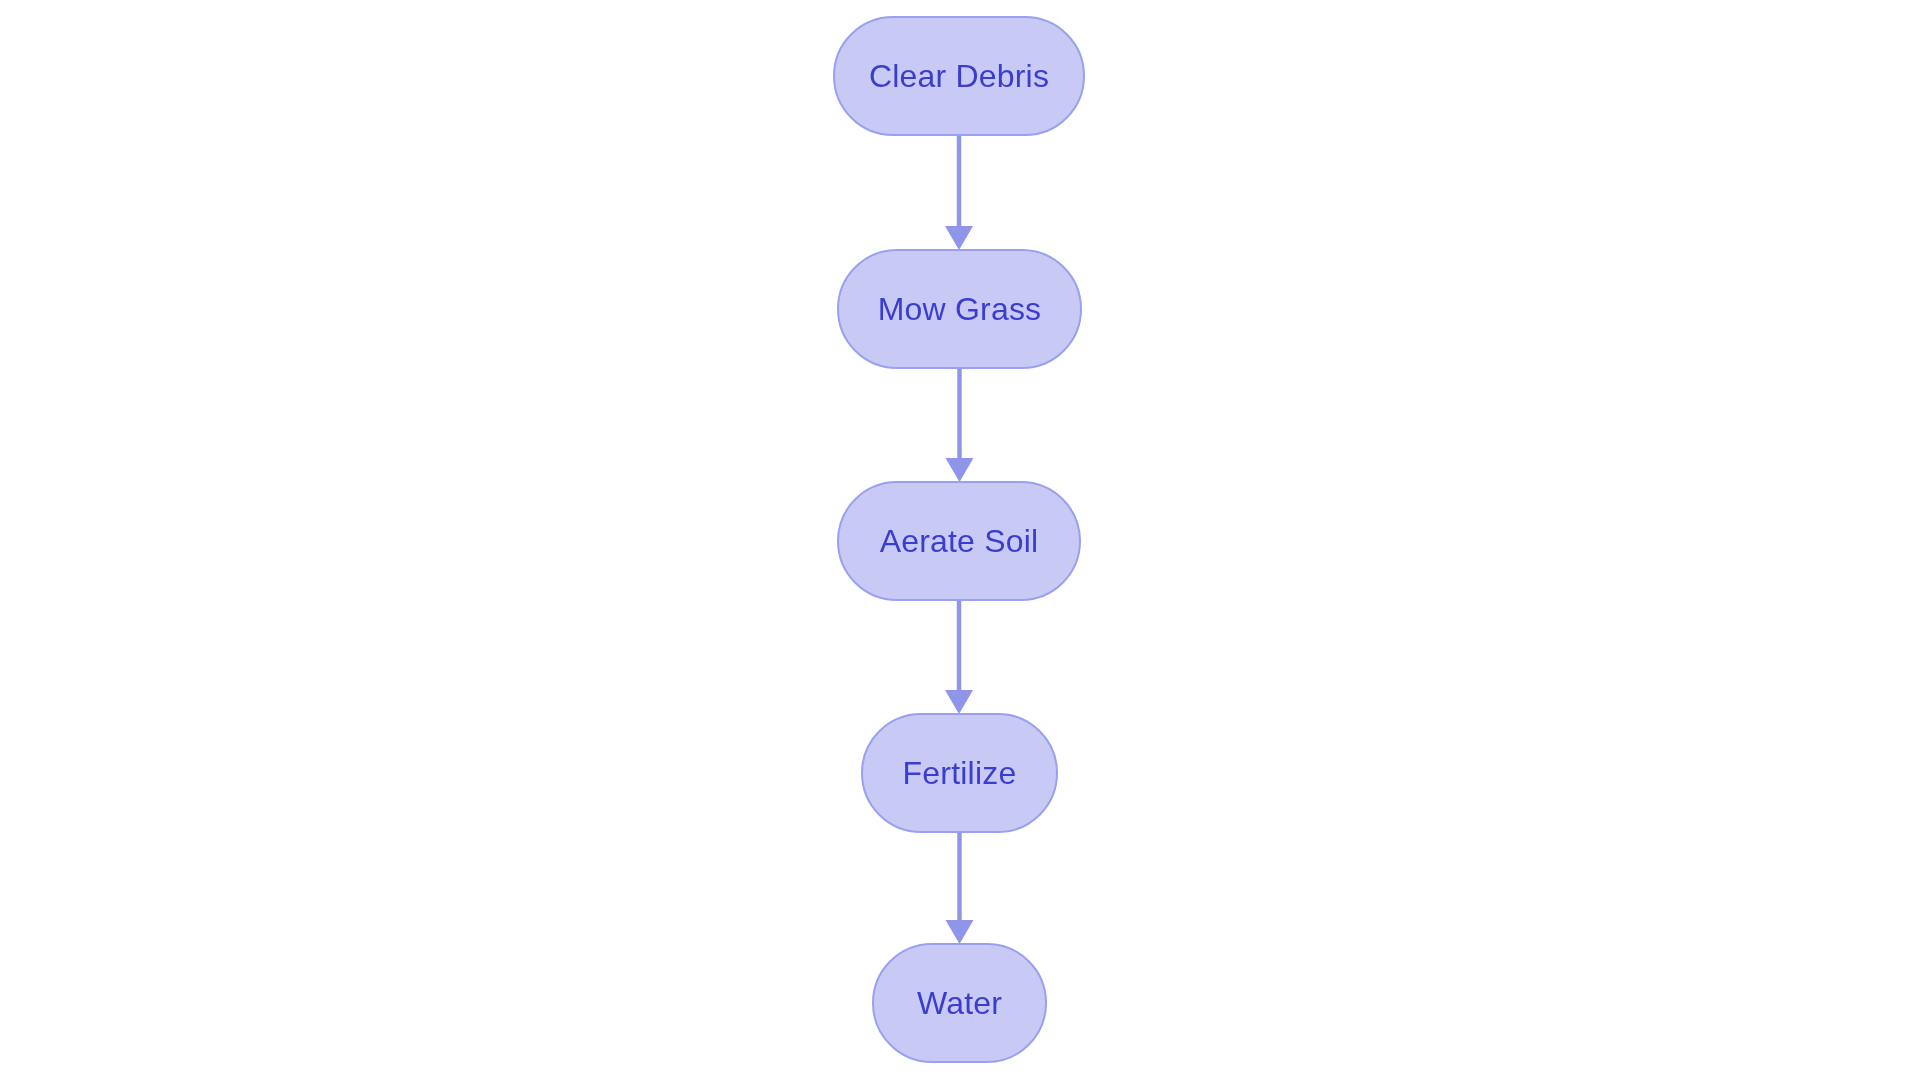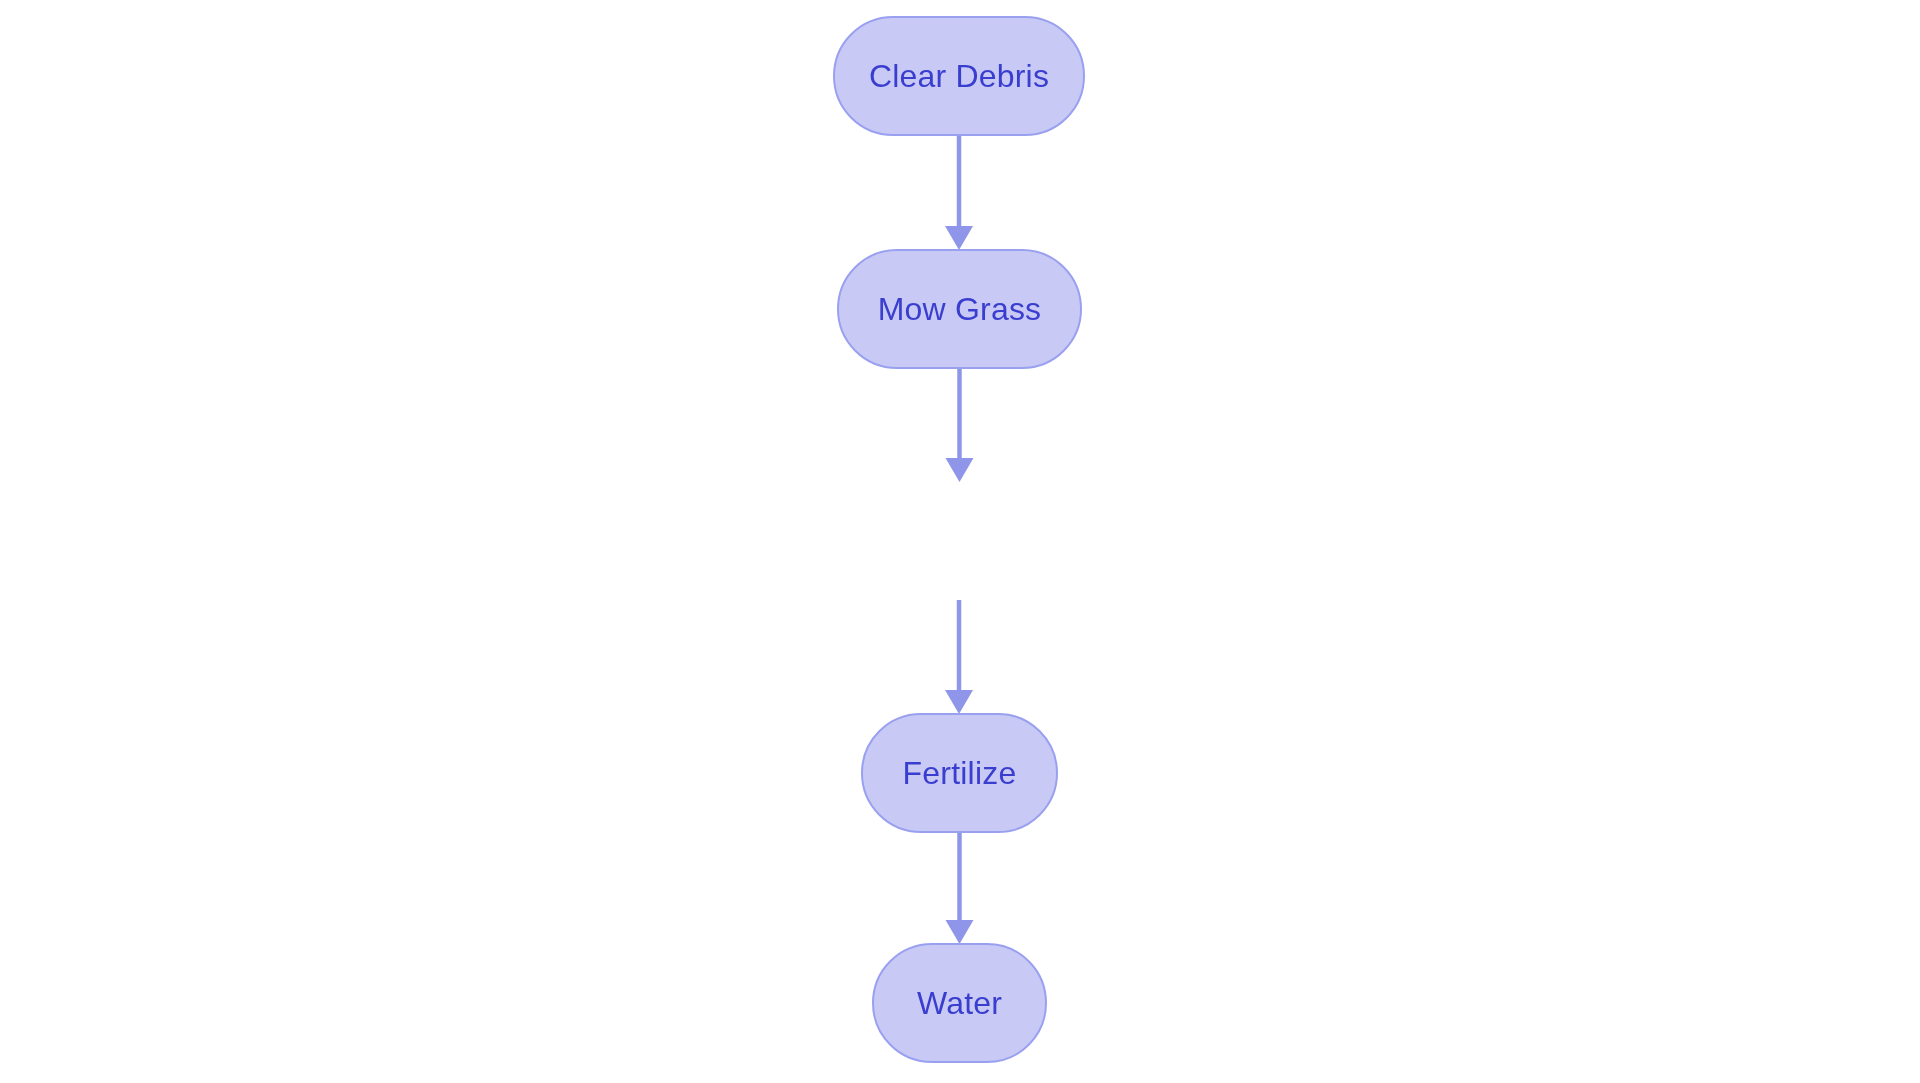--- a/index.html
+++ b/index.html
@@ -74,20 +74,23 @@
     </svg>
 
   <div class="node" id="node-clear-debris" style="left:833px; top:16px; width:252px;">
     <span>Clear Debris</span>
   </div>
 
   <div class="node" id="node-mow-grass" style="left:837px; top:249px; width:245px;justify-content:center;">
     <span>Mow Grass</span>
   </div>
 
+  <div class="node" id="node-aerate-soil" style="left:837px; top:481px; width:244px;">
+    <span>Aerate Soil</span>
+  </div>
 
   <div class="node" id="node-water" style="left:872px; top:943px; width:175px;">
     <span>Water</span>
   </div>
 
   <div class="node" id="node-fertilize" style="left:861px; top:713px; width:197px;">
     <span>Fertilize</span>
   </div>
 
 </div>

